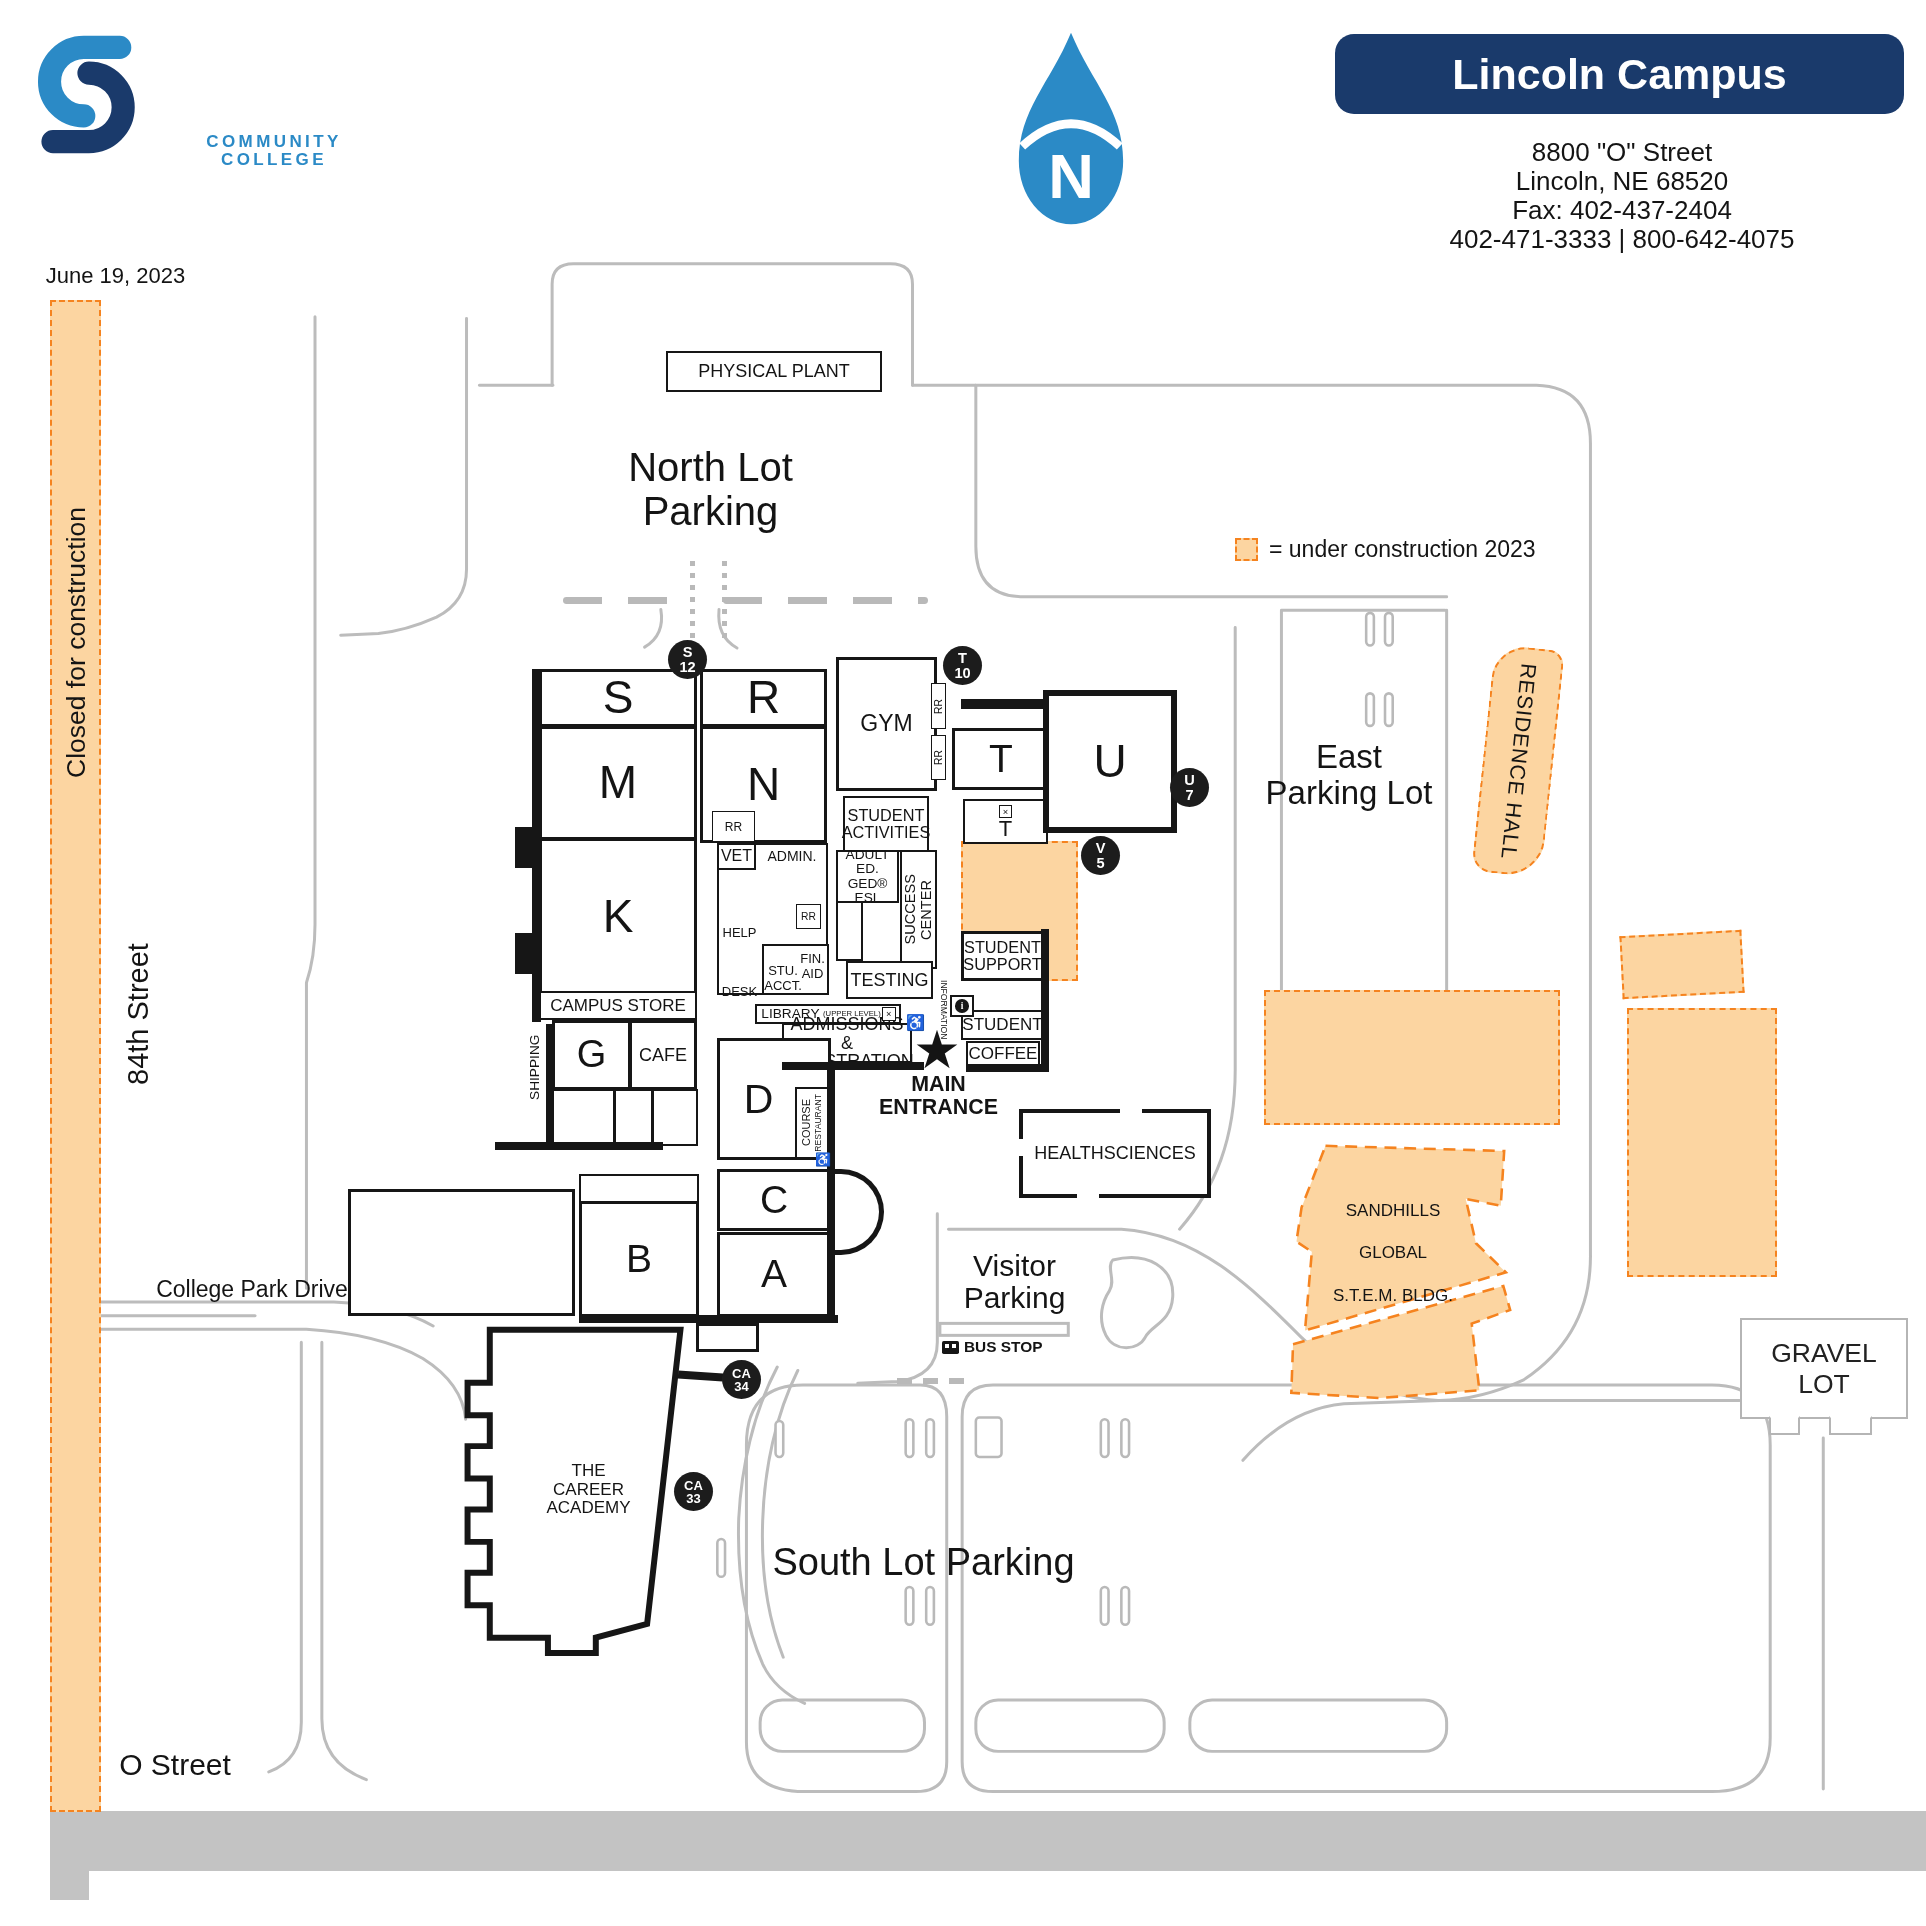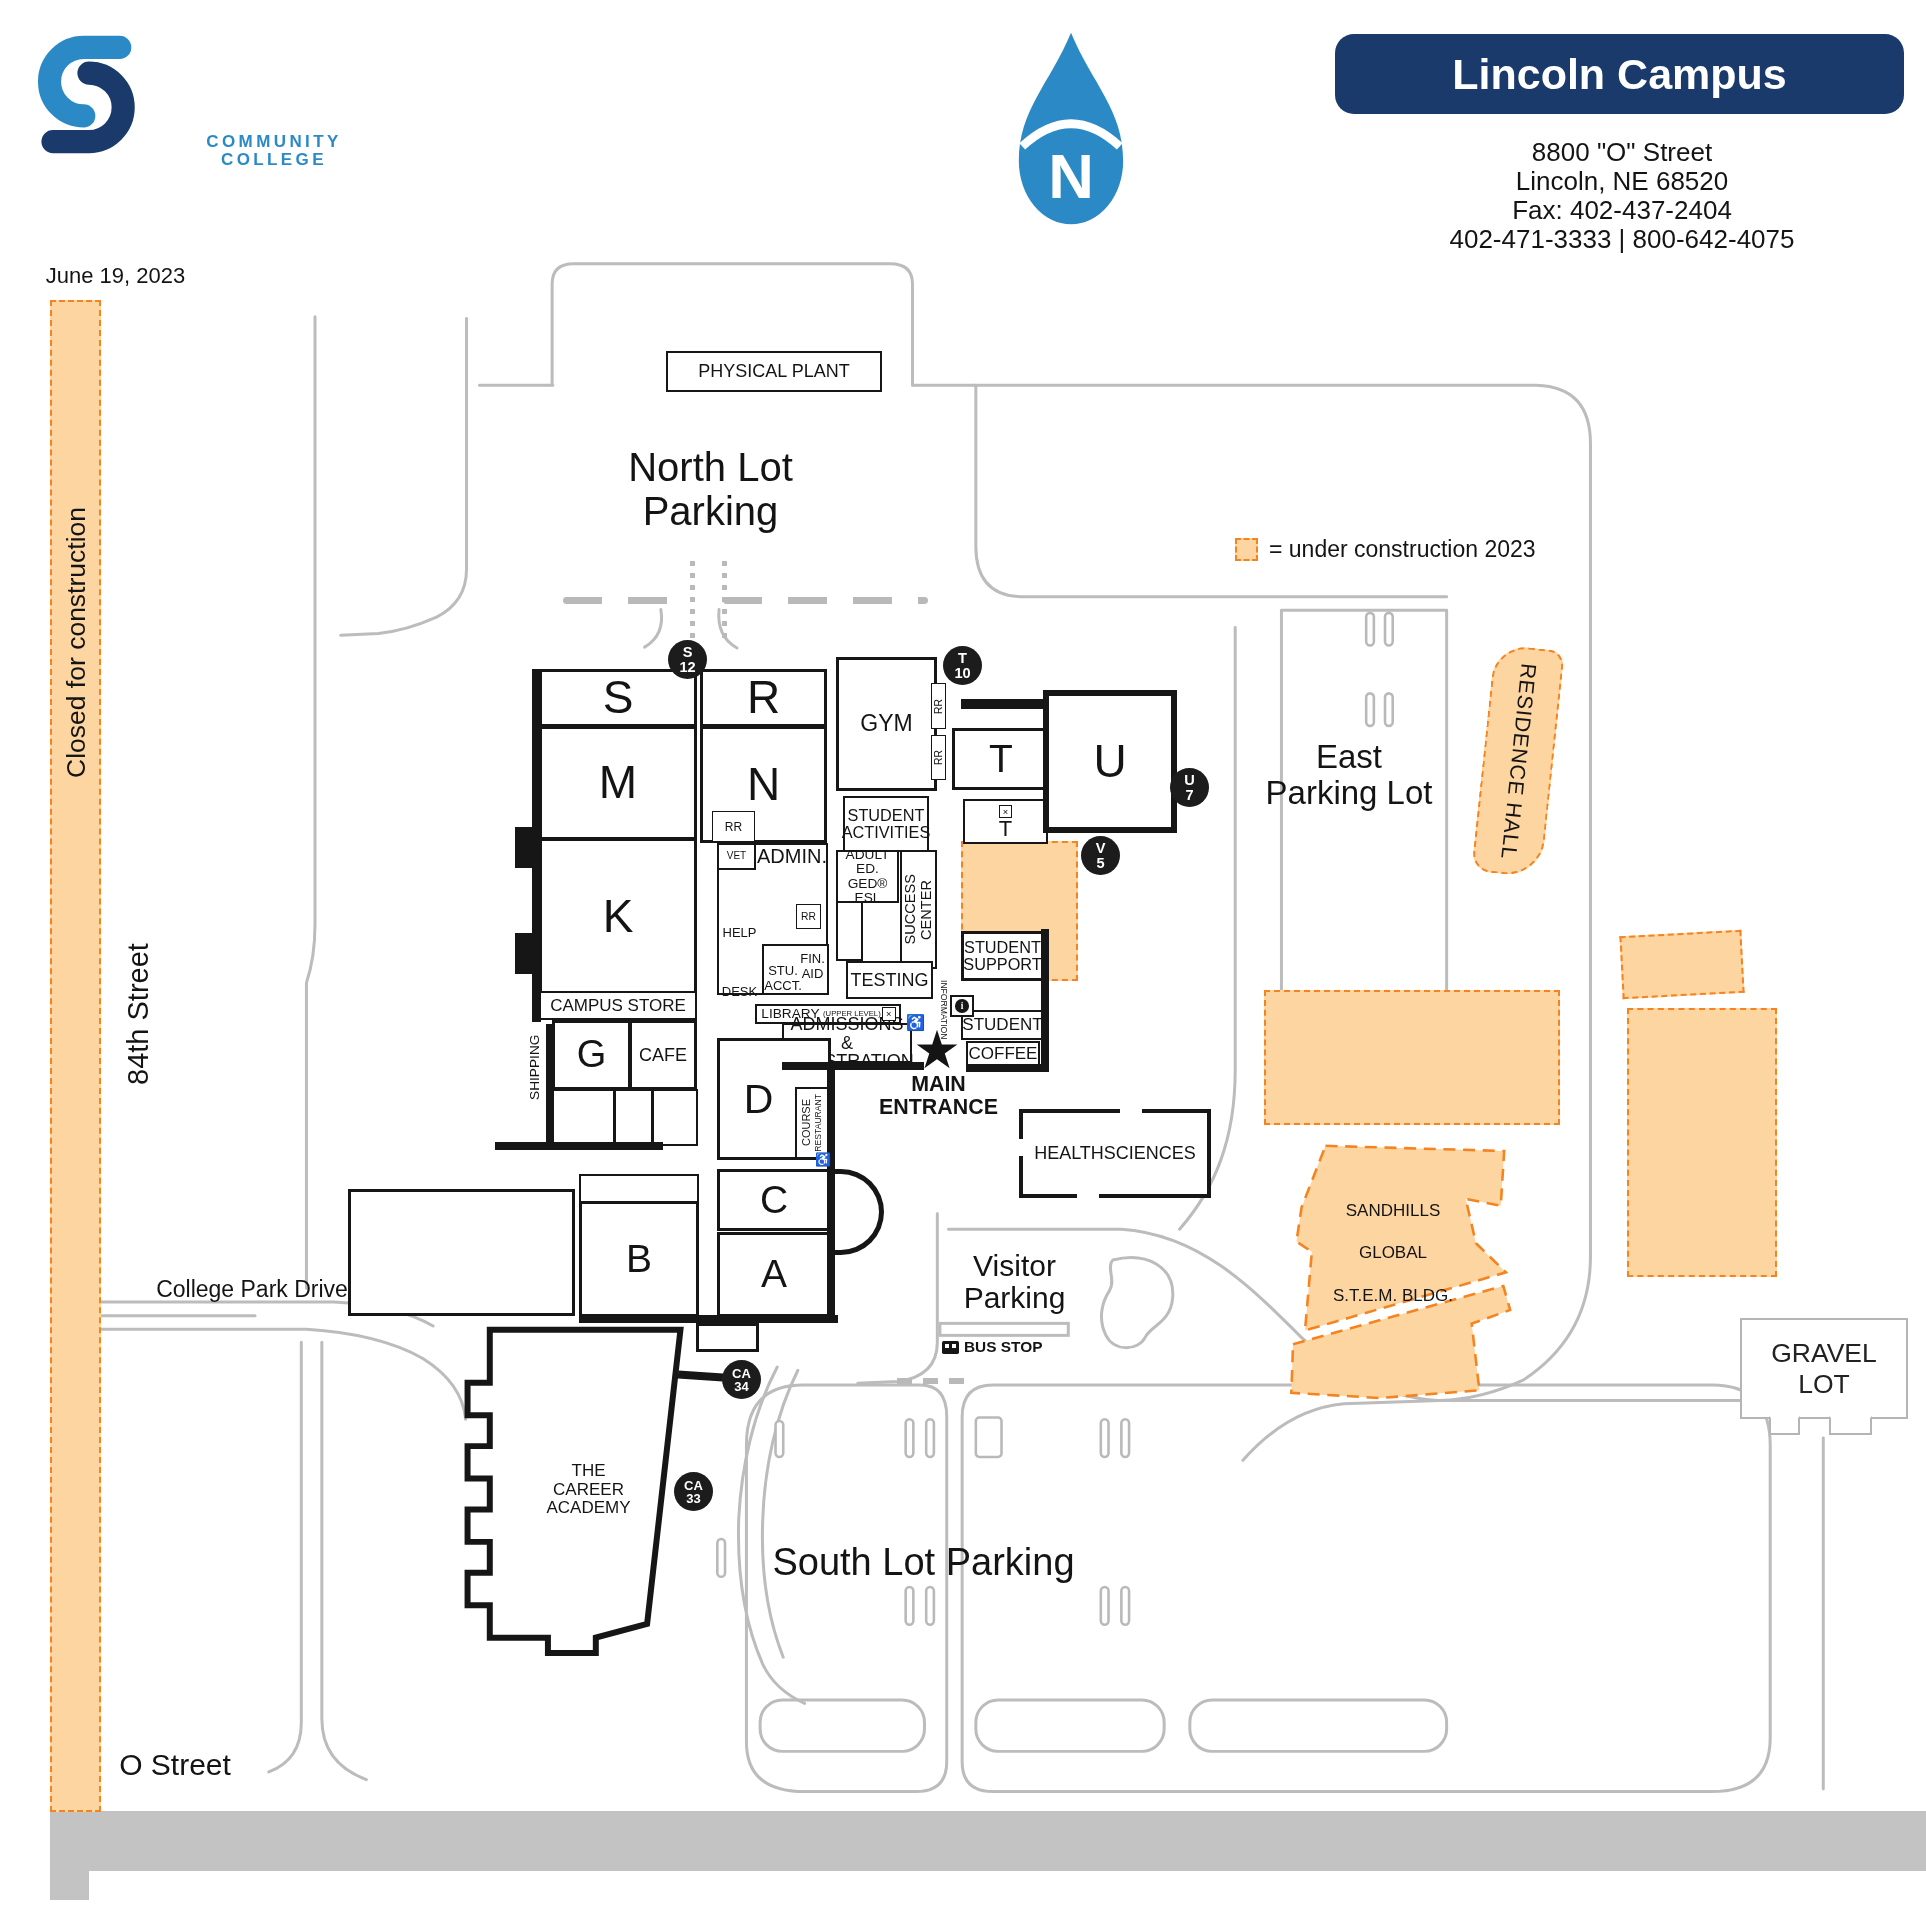--- a/index.html
+++ b/index.html
@@ -222,24 +222,24 @@
     <span>GYM</span>
     </div>
   <div class="rrbox" style="left:931px;top:683px;width:15.4px;height:46px;">
     <span class="vtext" style="font-size:10.3px;">RR</span>
     </div>
   <div class="rrbox" style="left:931px;top:735px;width:15.4px;height:45px;">
     <span class="vtext" style="font-size:10.3px;">RR</span>
     </div>
 
   <div class="bld thin" style="left:717px;top:843px;width:111px;height:152px;"></div>
-  <div class="bld thin" style="left:717px;top:843px;width:39px;height:27px;font-size:10px;">
+  <div class="bld thin" style="left:717px;top:843px;width:39px;height:27px;font-size:16px;">
     <span>VET</span>
     </div>
-  <div class="lbl" style="left:758px;top:846px;width:68px;height:22px;font-size:20px;">ADMIN.</div>
+  <div class="lbl" style="left:758px;top:846px;width:68px;height:22px;font-size:14px;">ADMIN.</div>
   <div class="rrbox" style="left:796px;top:904px;width:25px;height:25px;font-size:10.3px;">
     <span>RR</span>
     </div>
   <div class="bld thin" style="left:762px;top:944px;width:67px;height:51px;"></div>
   <div class="lbl" style="left:717px;top:947px;width:45px;height:31px;font-size:13px;gap:44px;">
     <span>HELP</span>
       <span>DESK</span>
     </div>
   <div class="lbl" style="left:764px;top:964px;width:38px;height:29px;font-size:13px;">
     <span>STU.</span>

